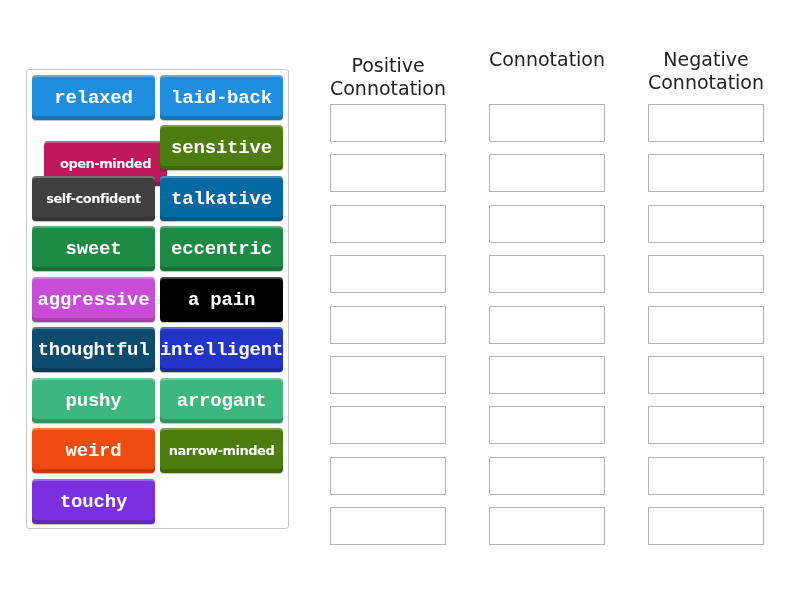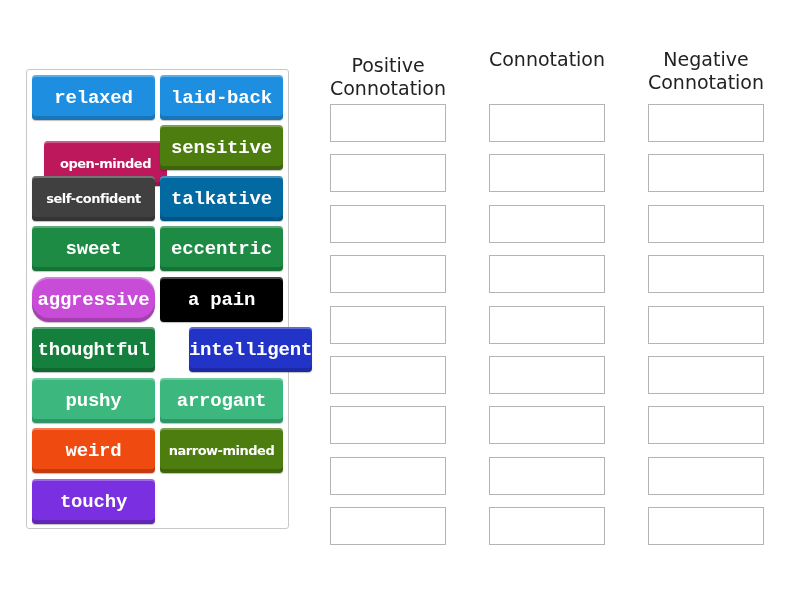--- a/index.html
+++ b/index.html
@@ -40,25 +40,25 @@
 
 <div class="tile xs" style="left:44px;top:125px;background:#be185d;margin-top:16px;">open-minded</div>
 <div class="tile lg" style="left:160px;top:125px;background:#4d7c0f;">sensitive</div>
 
 <div class="tile xs" style="left:32px;top:176px;background:#404040;">self-confident</div>
 <div class="tile lg" style="left:160px;top:176px;background:#0369a1;">talkative</div>
 
 <div class="tile lg" style="left:32px;top:226px;background:#1e8b45;">sweet</div>
 <div class="tile lg" style="left:160px;top:226px;background:#1e8b45;">eccentric</div>
 
-<div class="tile lg" style="left:32px;top:277px;background:#c84cd8;border-radius:17px;">aggressive</div>
+<div class="tile lg" style="left:32px;top:277px;background:#c84cd8;">aggressive</div>
 <div class="tile lg" style="left:160px;top:277px;background:#000000;">a pain</div>
 
-<div class="tile lg" style="left:32px;top:327px;background:#15803d;">thoughtful</div>
-<div class="tile lg" style="left:160px;top:327px;background:#2234c8;margin-left:29px;">intelligent</div>
+<div class="tile lg" style="left:32px;top:327px;background:#0c4a6e;">thoughtful</div>
+<div class="tile lg" style="left:160px;top:327px;background:#2234c8;">intelligent</div>
 
 <div class="tile lg" style="left:32px;top:378px;background:#3cb87e;">pushy</div>
 <div class="tile lg" style="left:160px;top:378px;background:#3cb87e;">arrogant</div>
 
 <div class="tile lg" style="left:32px;top:428px;background:#ef4a10;">weird</div>
 <div class="tile xs" style="left:160px;top:428px;background:#4d7c0f;">narrow-minded</div>
 
 <div class="tile lg" style="left:32px;top:479px;background:#7a2fe0;">touchy</div>
 
 <div class="col-head" style="left:313px;top:30px;margin-top:24px;">

